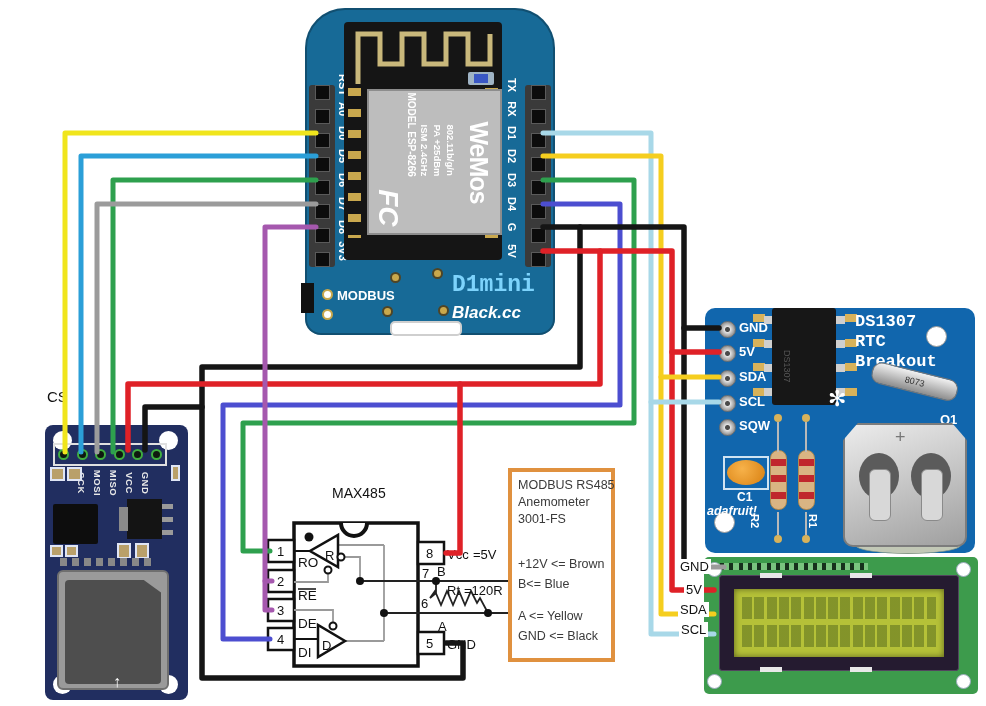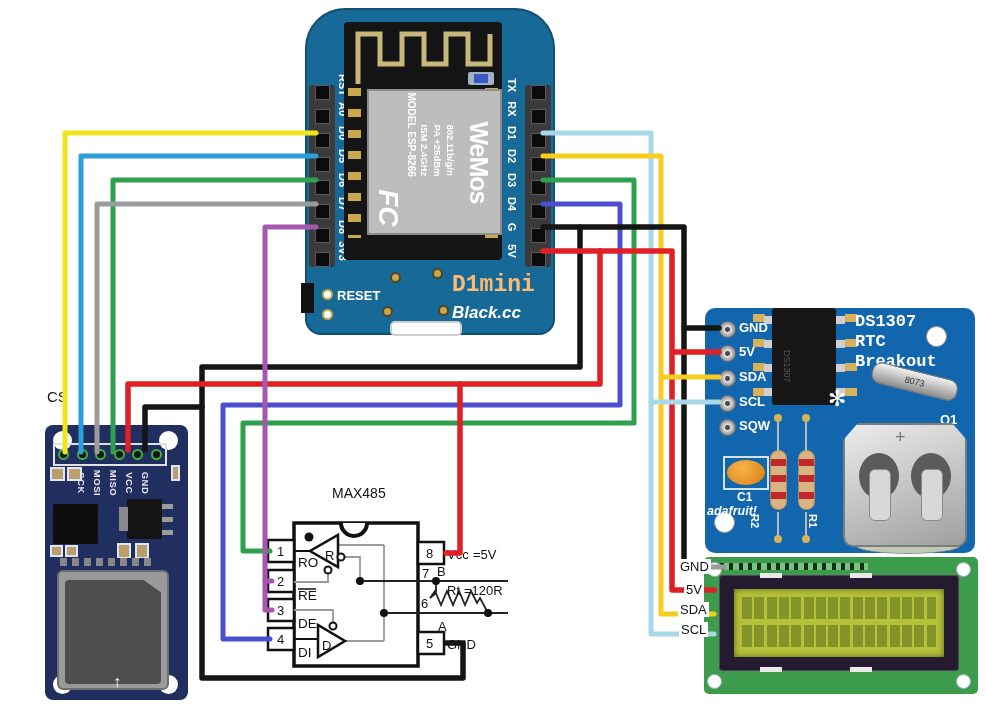--- a/index.html
+++ b/index.html
@@ -99,22 +99,22 @@
     <div class="plabel" style="left:190px;top:212px;">G</div>
     <div class="plabel" style="left:190px;top:236px;">5V</div>
 
     <div class="golddot" style="left:85px;top:264px;"></div>
     <div class="golddot" style="left:127px;top:260px;"></div>
     <div class="golddot" style="left:77px;top:298px;"></div>
     <div class="golddot" style="left:133px;top:297px;"></div>
     <div class="abs" style="left:-4px;top:275px;width:13px;height:30px;background:#111;"></div>
     <div class="golddot" style="left:17px;top:281px;background:#fff;border-color:#c9a84c;"></div>
     <div class="golddot" style="left:17px;top:301px;background:#fff;border-color:#c9a84c;"></div>
-    <div class="abs" style="left:32px;top:280px;font-size:13px;font-weight:bold;color:#fff;">RESET</div>
-    <div class="abs" style="left:147px;top:264px;font-family:'Liberation Mono',monospace;font-weight:bold;font-size:23px;color:#fdba74;">D1mini</div>
+    <div class="abs" style="left:32px;top:280px;font-size:13px;font-weight:bold;color:#fff;">MODBUS</div>
+    <div class="abs" style="left:147px;top:264px;font-family:'Liberation Mono',monospace;font-weight:bold;font-size:23px;color:#7dd3fc;">D1mini</div>
     <div class="abs" style="left:147px;top:295px;font-style:italic;font-weight:bold;font-size:17px;color:#fff;">Black.cc</div>
     <div class="abs" style="left:85px;top:313px;width:72px;height:15px;background:#fff;border:2px solid #cfcfcf;border-radius:5px;box-sizing:border-box;"></div>
   </div>
 
   <div class="esp">
     <svg width="158" height="238" style="position:absolute;left:0;top:0;">
       <polyline points="14,62 14,12 36,12 36,42 58,42 58,12 80,12 80,42 102,42 102,12 124,12 124,42 146,42 146,12" fill="none" stroke="#c9b87b" stroke-width="5"></polyline>
     </svg>
     <div class="abs" style="left:124px;top:50px;width:26px;height:13px;background:#9fb3c4;border-radius:2px;">
       <div class="abs" style="left:6px;top:2px;width:14px;height:9px;background:#3a57c4;"></div>
@@ -233,20 +233,29 @@
         <div class="abs" style="left:8px;top:8px;width:194px;height:22px;background:repeating-linear-gradient(90deg,rgba(90,110,30,.55) 0 10px,transparent 10px 12.3px);"></div>
         <div class="abs" style="left:8px;top:36px;width:194px;height:22px;background:repeating-linear-gradient(90deg,rgba(90,110,30,.55) 0 10px,transparent 10px 12.3px);"></div>
       </div>
     </div>
     <div class="abs" style="left:56px;top:16px;width:22px;height:5px;background:#e8e8e8;"></div>
     <div class="abs" style="left:146px;top:16px;width:22px;height:5px;background:#e8e8e8;"></div>
     <div class="abs" style="left:56px;top:110px;width:22px;height:5px;background:#e8e8e8;"></div>
     <div class="abs" style="left:146px;top:110px;width:22px;height:5px;background:#e8e8e8;"></div>
   </div>
 
+  <div class="anebox" style="border-color: rgb(224, 145, 63);">
+    <div style="top:6px;">MODBUS RS485</div>
+    <div style="top:23px;">Anemometer</div>
+    <div style="top:40px;">3001-FS</div>
+    <div style="top:85px;">+12V &lt;= Brown</div>
+    <div style="top:105px;">B&lt;= Blue</div>
+    <div style="top:137px;">A &lt;= Yellow</div>
+    <div style="top:157px;">GND &lt;= Black</div>
+  </div>
 
   <svg id="wiresvg" width="986" height="706">
 
     <g>
       <text x="332" y="498" font-size="14">MAX485</text>
       <rect x="294" y="523" width="124" height="143" fill="#fff" stroke="#111" stroke-width="3.5"></rect>
       <path d="M341,523 a13,13 0 0 0 26,0" fill="#fff" stroke="#111" stroke-width="4"></path>
       <circle cx="309" cy="537" r="4.5" fill="#111"></circle>
 
       <rect x="268" y="540" width="26" height="22" fill="#fff" stroke="#111" stroke-width="2.5"></rect>

